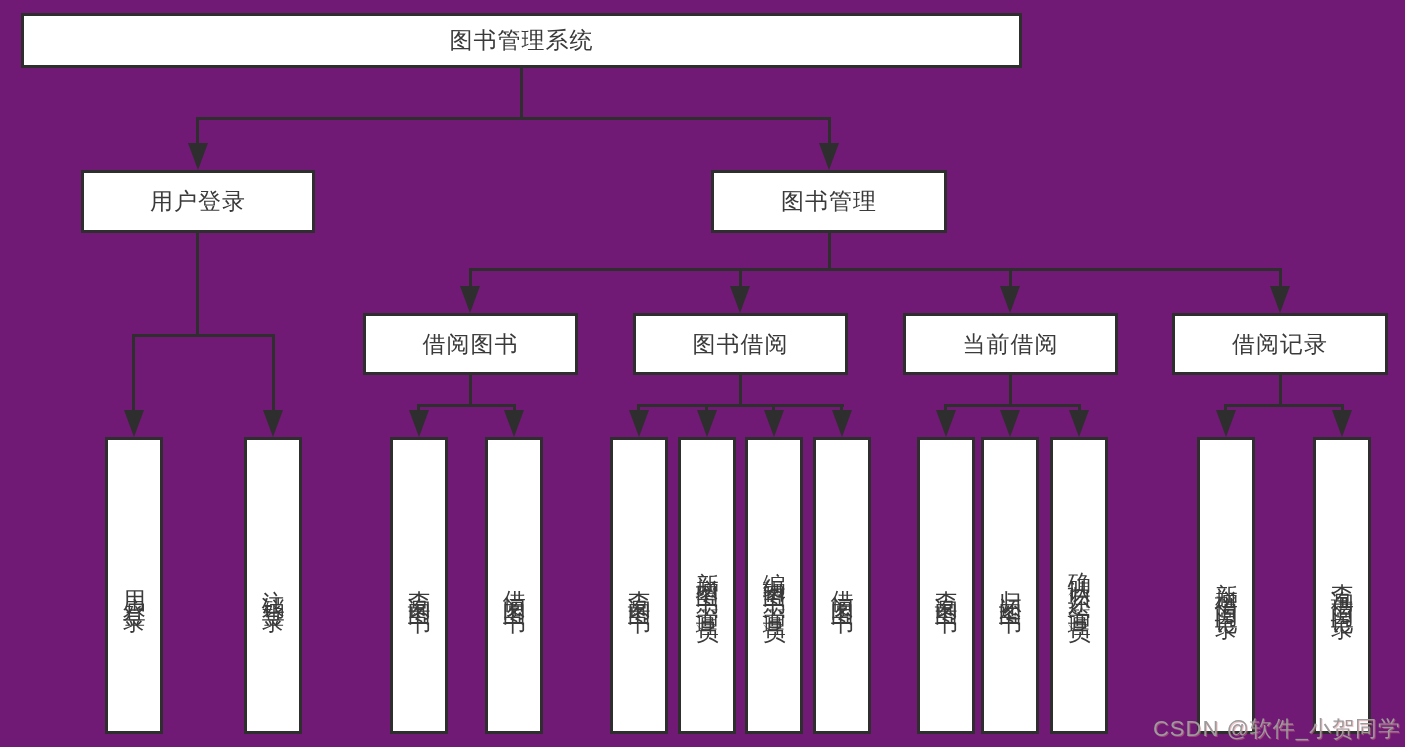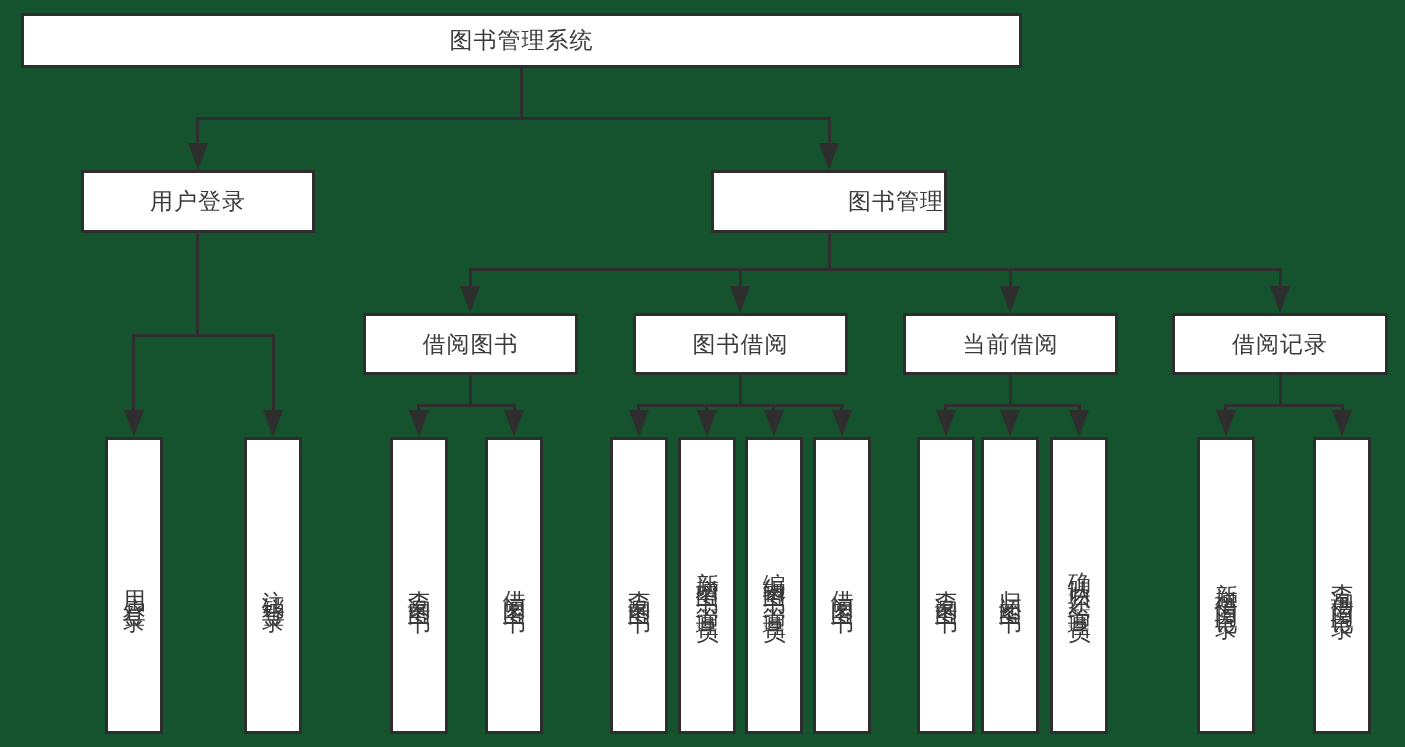--- a/index.html
+++ b/index.html
@@ -1,19 +1,19 @@
 <!DOCTYPE html>
 <html><head>
 <meta charset="utf-8">
 <style>
   html,body{margin:0;padding:0;background:#ffffff;}
   #canvas{
     position:relative;
     width:1405px;height:747px;
-    background:#14532d;
+    background:#701a75;
     overflow:hidden;
     font-family:"Liberation Sans","DejaVu Sans",sans-serif;
   }
   .box{
     position:absolute;
     box-sizing:border-box;
     background:#ffffff;
     border:3px solid #2e2e2e;
     display:flex;align-items:center;justify-content:center;
     color:#3a3a3a;
@@ -57,21 +57,21 @@
   <div class="vline" style="left:520px;top:68px;width:3px;height:52px;"></div>
   <div class="hline" style="left:197px;top:117px;width:634px;height:3px;"></div>
   <div class="vline" style="left:196px;top:117px;width:3px;height:33px;"></div>
   <div class="vline" style="left:828px;top:117px;width:3px;height:33px;"></div>
   <div class="arrowhead" style="left:188px;top:143px;"></div>
   <div class="arrowhead" style="left:819px;top:143px;"></div>
 
   <div class="box" style="left:81px;top:170px;width:234px;height:63px;">
     <span>用户登录</span>
   </div>
-  <div class="box" style="left:711px;top:170px;width:236px;height:63px;justify-content:flex-end;">
+  <div class="box" style="left:711px;top:170px;width:236px;height:63px;">
     <span>图书管理</span>
   </div>
 
   <div class="vline" style="left:828px;top:233px;width:3px;height:38px;"></div>
   <div class="hline" style="left:469px;top:268px;width:813px;height:3px;"></div>
   <div class="vline" style="left:469px;top:268px;width:3px;height:24px;"></div>
   <div class="vline" style="left:739px;top:268px;width:3px;height:24px;"></div>
   <div class="vline" style="left:1009px;top:268px;width:3px;height:24px;"></div>
   <div class="vline" style="left:1279px;top:268px;width:3px;height:24px;"></div>
   <div class="arrowhead" style="left:460px;top:286px;"></div>
@@ -169,14 +169,15 @@
     <span>确认归还（管理员）</span>
   </div>
 
   <div class="box vbox" style="left:1197px;top:437px;width:58px;height:297px;">
     <span>新增借阅记录</span>
   </div>
   <div class="box vbox" style="left:1313px;top:437px;width:58px;height:297px;">
     <span>查询借阅记录</span>
   </div>
 
+  <div class="watermark">CSDN @软件_小贺同学</div>
 
 </div>
 
 </body></html>

